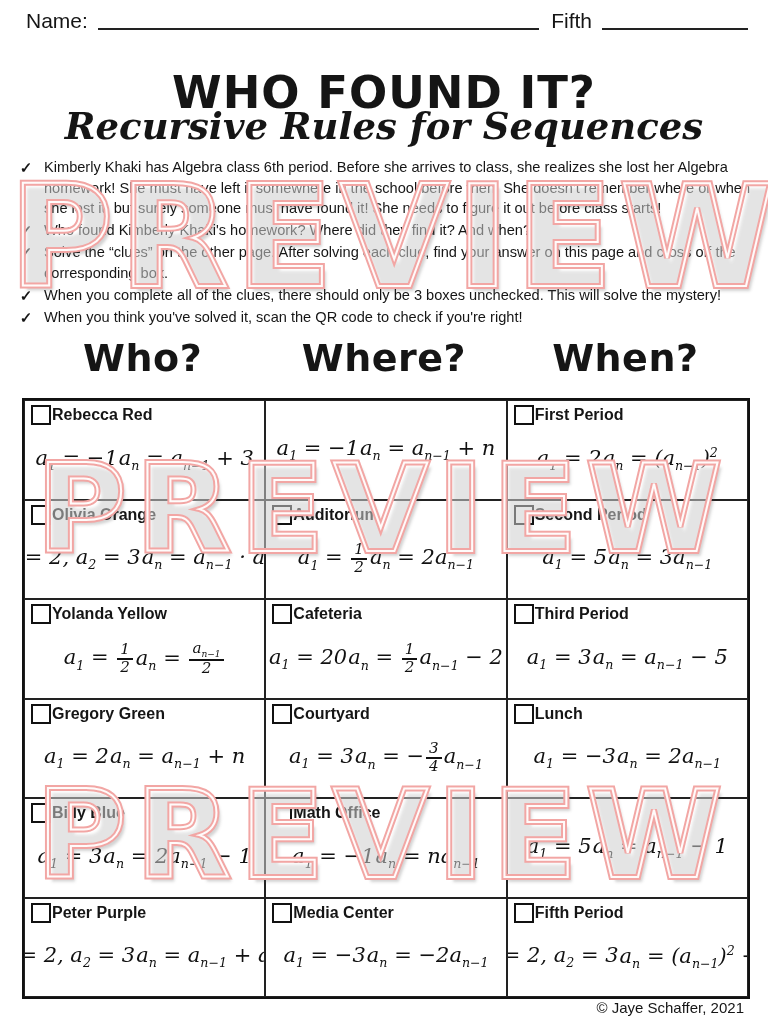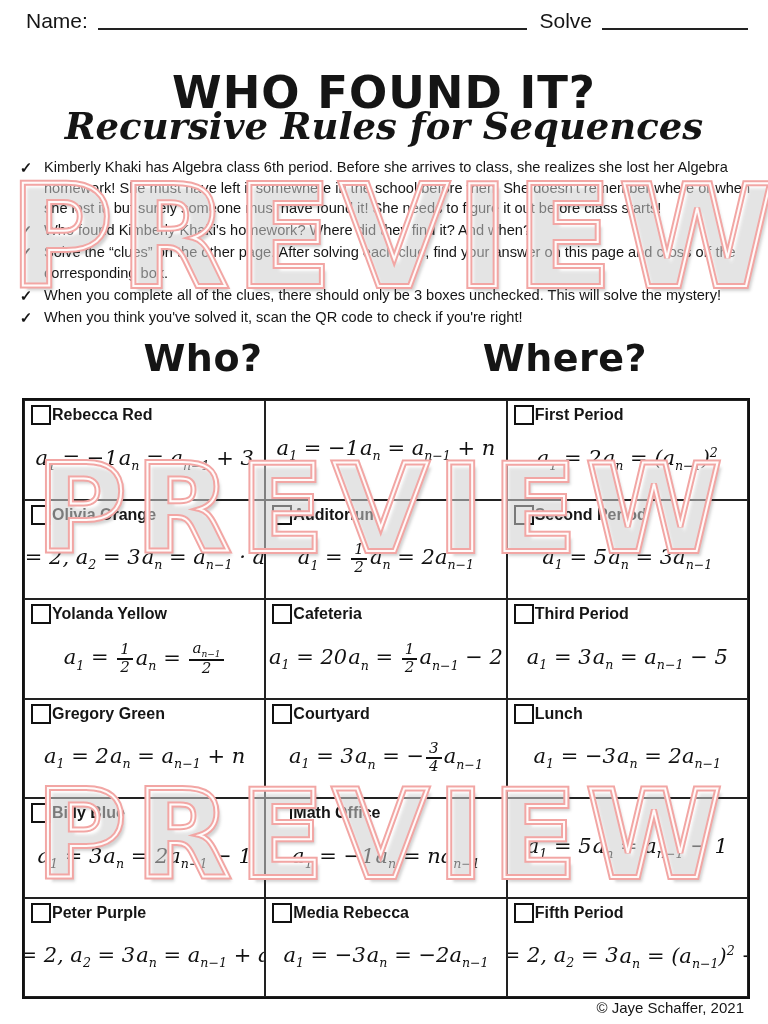--- a/index.html
+++ b/index.html
@@ -68,21 +68,21 @@
   .wm3{top:774px;left:35px;width:698px;font-size:122px;letter-spacing:10px;}
 </style>
 </head>
 <body>
 
 <div class="page">
 
   <div class="header-row">
     <span class="label">Name:</span>
     <span class="fill-line name-line"></span>
-    <span class="label">Solve</span>
+    <span class="label">Fifth</span>
     <span class="fill-line date-line"></span>
   </div>
 
   <h1 class="title">WHO FOUND IT?</h1>
   <h2 class="subtitle">Recursive Rules for Sequences</h2>
 
   <ul class="instructions">
       <li>
         <span class="bullet">✓</span>
         <span class="itext">Kimberly Khaki has Algebra class 6th period. Before she arrives to class, she realizes she lost her Algebra homework! She must have left it somewhere in the school before then. She doesn't remember where or when she lost it, but surely someone must have found it! She needs to figure it out before class starts!</span>
@@ -101,20 +101,21 @@
       </li>
       <li>
         <span class="bullet">✓</span>
         <span class="itext">When you think you've solved it, scan the QR code to check if you're right!</span>
       </li>
     </ul>
 
   <div class="col-heads">
     <span>Who?</span>
     <span>Where?</span>
+    <span>When?</span>
   </div>
 
   <div class="answers-grid">
       <div class="cell">
         <div class="cell-head">
           <span class="checkbox"></span>
           <span class="cell-label">Rebecca Red</span>
         </div>
         <div class="formulas">
           <div class="formula">a<sub>1</sub> = −1</div>
@@ -274,21 +275,21 @@
           <span class="cell-label">Peter Purple</span>
         </div>
         <div class="formulas">
           <div class="formula">a<sub>1</sub> = 2, a<sub>2</sub> = 3</div>
           <div class="formula">a<sub>n</sub> = a<sub>n−1</sub> + a<sub>n−2</sub></div>
         </div>
       </div>
       <div class="cell">
         <div class="cell-head">
           <span class="checkbox"></span>
-          <span class="cell-label">Media Rebecca</span>
+          <span class="cell-label">Media Center</span>
         </div>
         <div class="formulas">
           <div class="formula">a<sub>1</sub> = −3</div>
           <div class="formula">a<sub>n</sub> = −2a<sub>n−1</sub></div>
         </div>
       </div>
       <div class="cell">
         <div class="cell-head">
           <span class="checkbox"></span>
           <span class="cell-label">Fifth Period</span>

